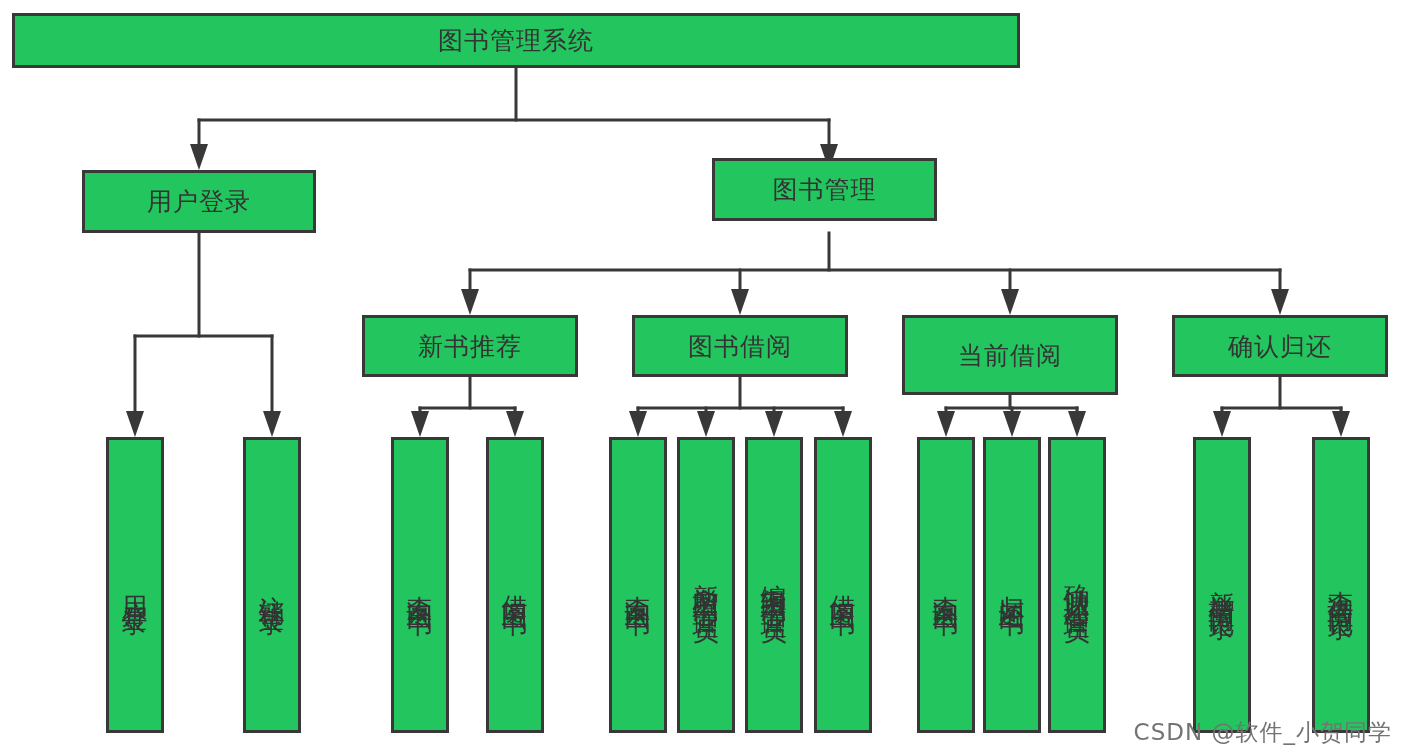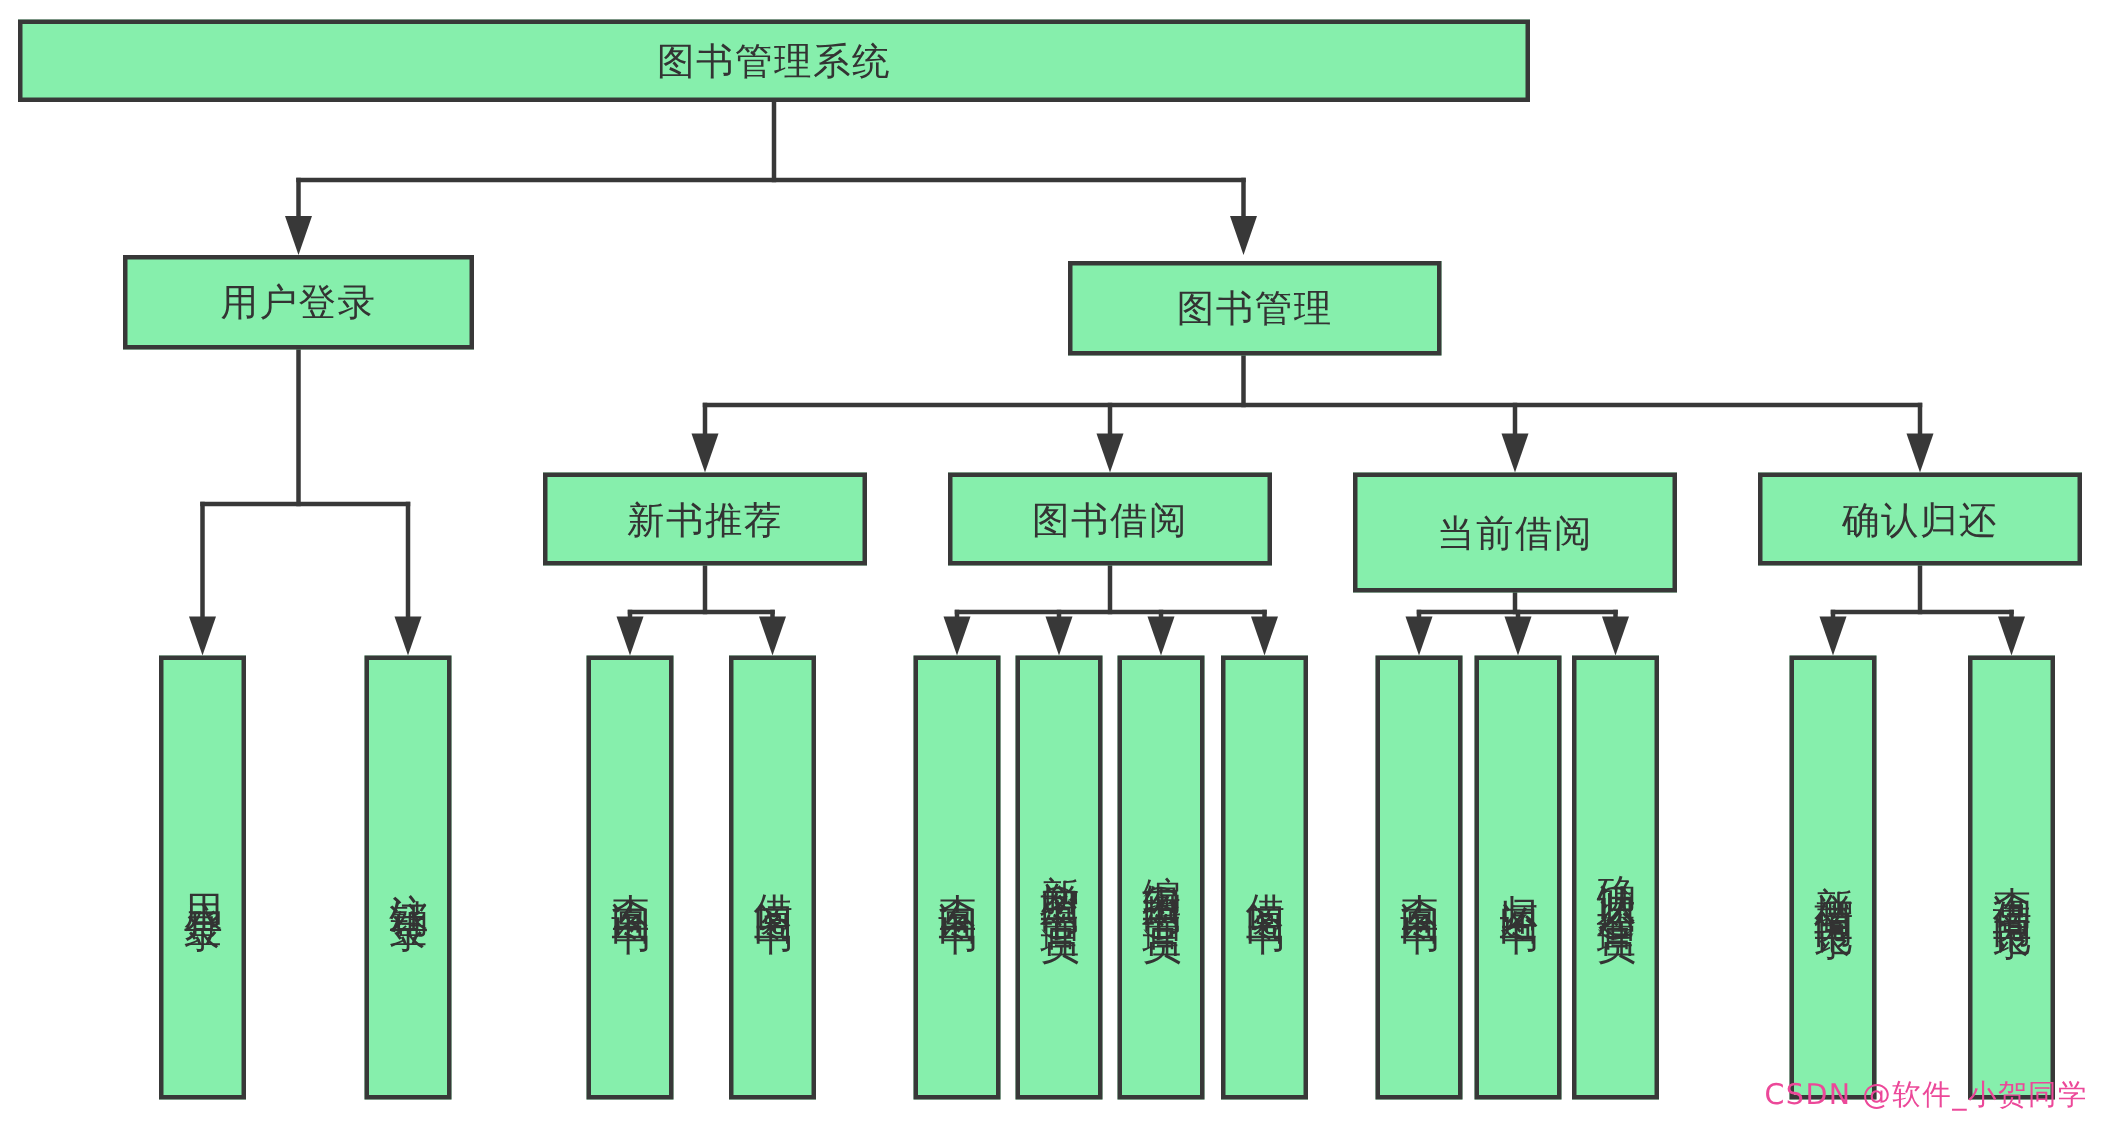--- a/index.html
+++ b/index.html
@@ -9,41 +9,41 @@
     background:#ffffff;
     font-family:"DejaVu Sans","Liberation Sans",sans-serif;
     color:#333333;
     overflow:hidden;
   }
   .connector-layer{position:absolute;left:0;top:0;width:1405px;height:747px;}
   .box{
     position:absolute;
     box-sizing:border-box;
     border:3px solid #383838;
-    background:#86efac;
+    background:#22c55e;
     display:flex;
     align-items:center;
     justify-content:center;
   }
   .hlabel{font-size:25px;letter-spacing:1px;white-space:nowrap;}
   .leaf{top:437px;width:58px;height:296px;}
   .vtext{
     writing-mode:vertical-rl;
     text-orientation:mixed;
     font-size:26px;
     line-height:1;
     letter-spacing:5px;
     white-space:nowrap;
   }
   .watermark{
     position:absolute;
     top:717px;
     right:13px;
-    font-size:19px;
-    color:#ec4899;
+    font-size:23px;
+    color:#737373;
     letter-spacing:1px;
     z-index:10;
     white-space:nowrap;
     margin-left:17px;
   }
 </style>
 </head>
 <body>
 
 <div class="stage">
@@ -103,21 +103,21 @@
       <polygon points="1332,411 1350,411 1341,437" fill="#383838"></polygon>
     </svg>
 
   <div class="box" style="left:12px;top:13px;width:1008px;height:55px">
     <span class="hlabel">图书管理系统</span>
   </div>
 
   <div class="box" style="left:82px;top:170px;width:234px;height:63px">
     <span class="hlabel">用户登录</span>
   </div>
-  <div class="box" style="left:712px;top:174px;width:249px;height:63px">
+  <div class="box" style="left:712px;top:158px;width:225px;height:63px">
     <span class="hlabel">图书管理</span>
   </div>
 
   <div class="box" style="left:632px;top:315px;width:216px;height:62px">
     <span class="hlabel">图书借阅</span>
   </div>
   <div class="box" style="left:362px;top:315px;width:216px;height:62px">
     <span class="hlabel">新书推荐</span>
   </div>
   <div class="box" style="left:902px;top:315px;width:216px;height:80px">

